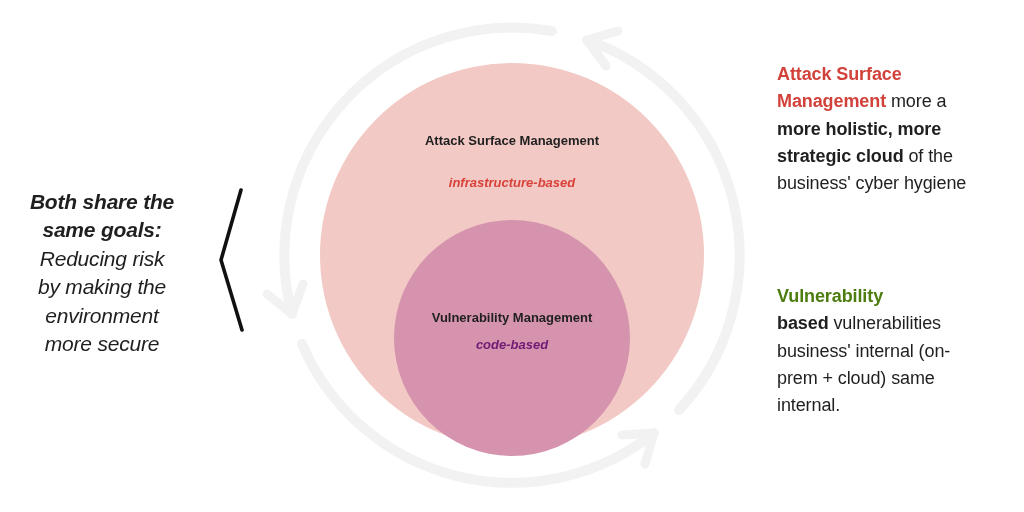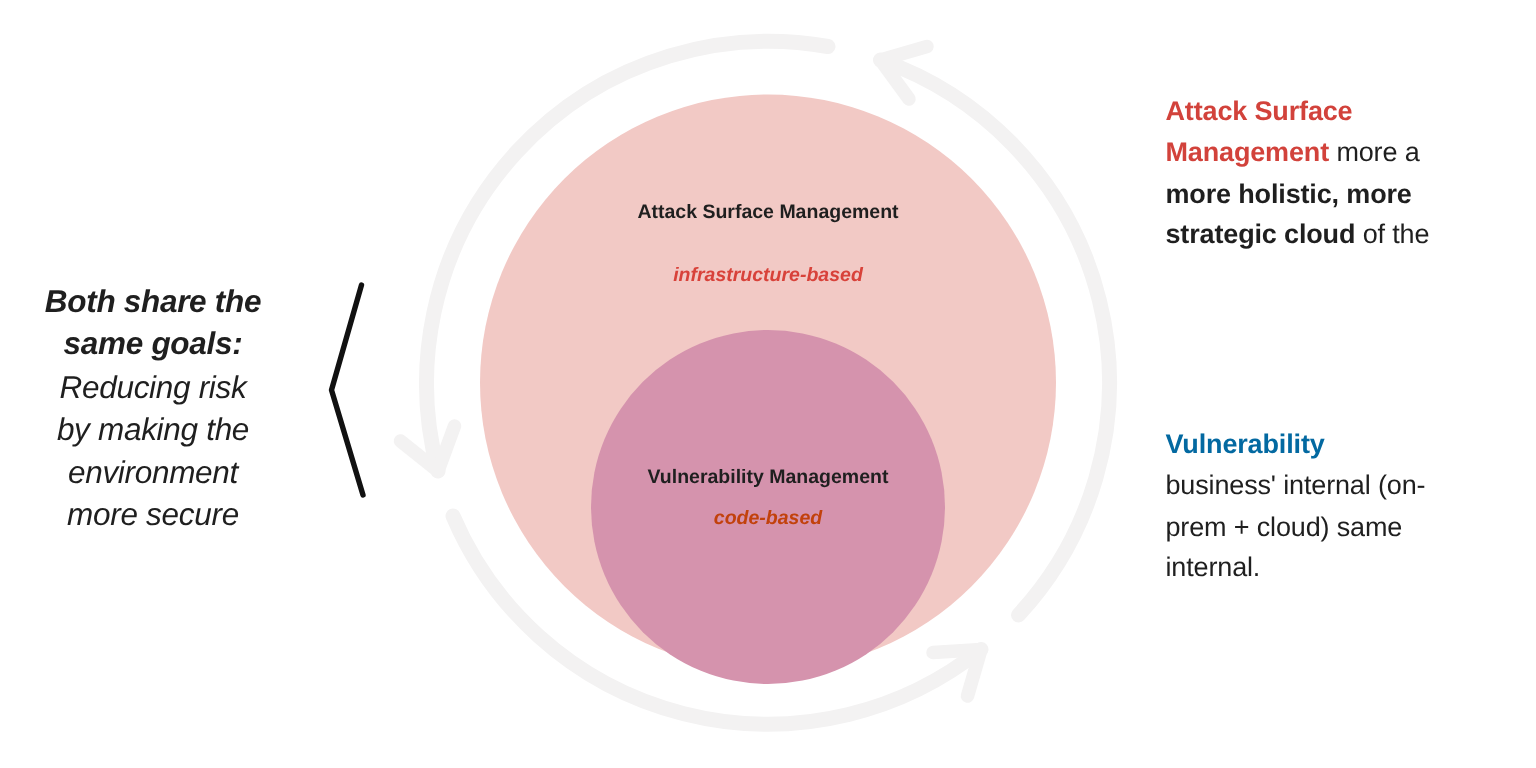--- a/index.html
+++ b/index.html
@@ -55,28 +55,30 @@
       <div class="line"><span>Reducing risk</span></div>
       <div class="line"><span>by making the</span></div>
       <div class="line"><span>environment</span></div>
       <div class="line"><span>more secure</span></div>
     </div>
 
   <div class="txt clabel asm">Attack Surface Management</div>
   <div class="txt clabel sub asm-sub" style="color: rgb(216, 66, 58);">infrastructure-based</div>
 
   <div class="txt clabel vm">Vulnerability Management</div>
-  <div class="txt clabel sub vm-sub" style="color: #c2410c; text-align: center;">code-based</div>
+  <div class="txt clabel sub vm-sub" style="color: #701a75; text-align: center;">code-based</div>
 
   <div class="txt right-note rn1 rich">
       <div class="line"><span class="b" style="color: rgb(210, 66, 59);">Attack Surface</span></div>
       <div class="line"><span class="b" style="color: rgb(210, 66, 59);">Management</span><span> more a</span></div>
       <div class="line"><span class="b">more holistic, more</span></div>
       <div class="line"><span class="b">strategic cloud</span><span> of the</span></div>
+      <div class="line"><span>business' cyber hygiene</span></div>
     </div>
   <div class="txt right-note rn2 rich">
-      <div class="line"><span class="b" style="color: #0369a1;">Vulnerability</span></div>
+      <div class="line"><span class="b" style="color: #4d7c0f;">Vulnerability</span></div>
+      <div class="line"><span class="b">based</span><span> vulnerabilities</span></div>
       <div class="line"><span>business' internal (on-</span></div>
       <div class="line"><span>prem + cloud) same</span></div>
       <div class="line"><span>internal.</span></div>
     </div>
 
 </div>
 
 </body></html>

